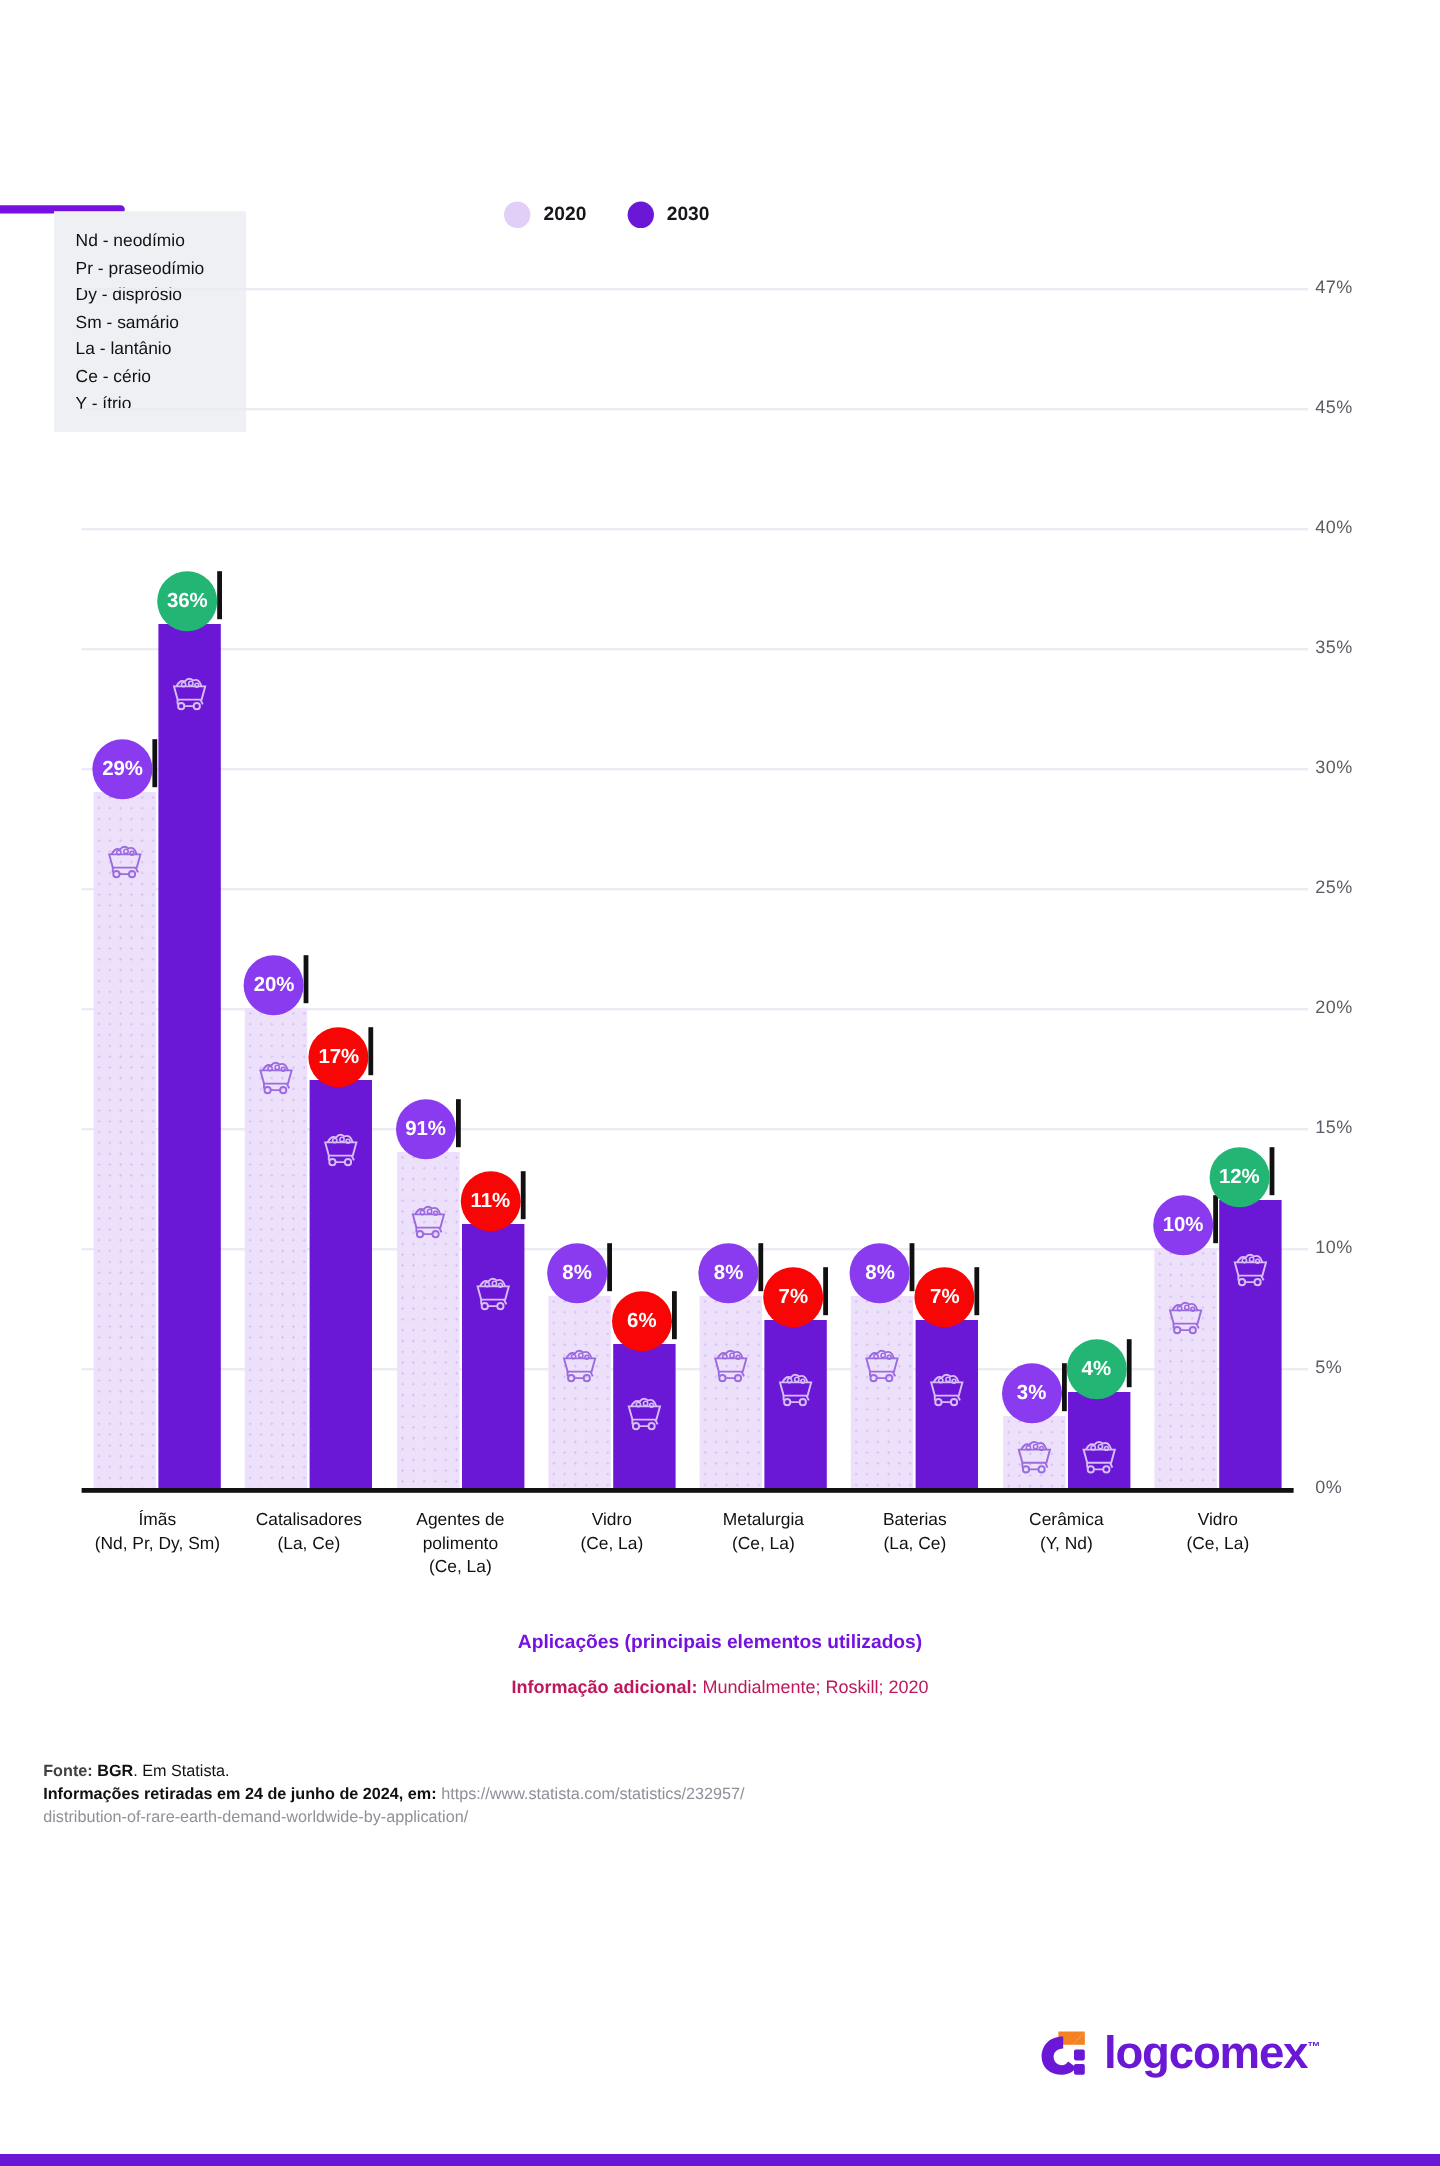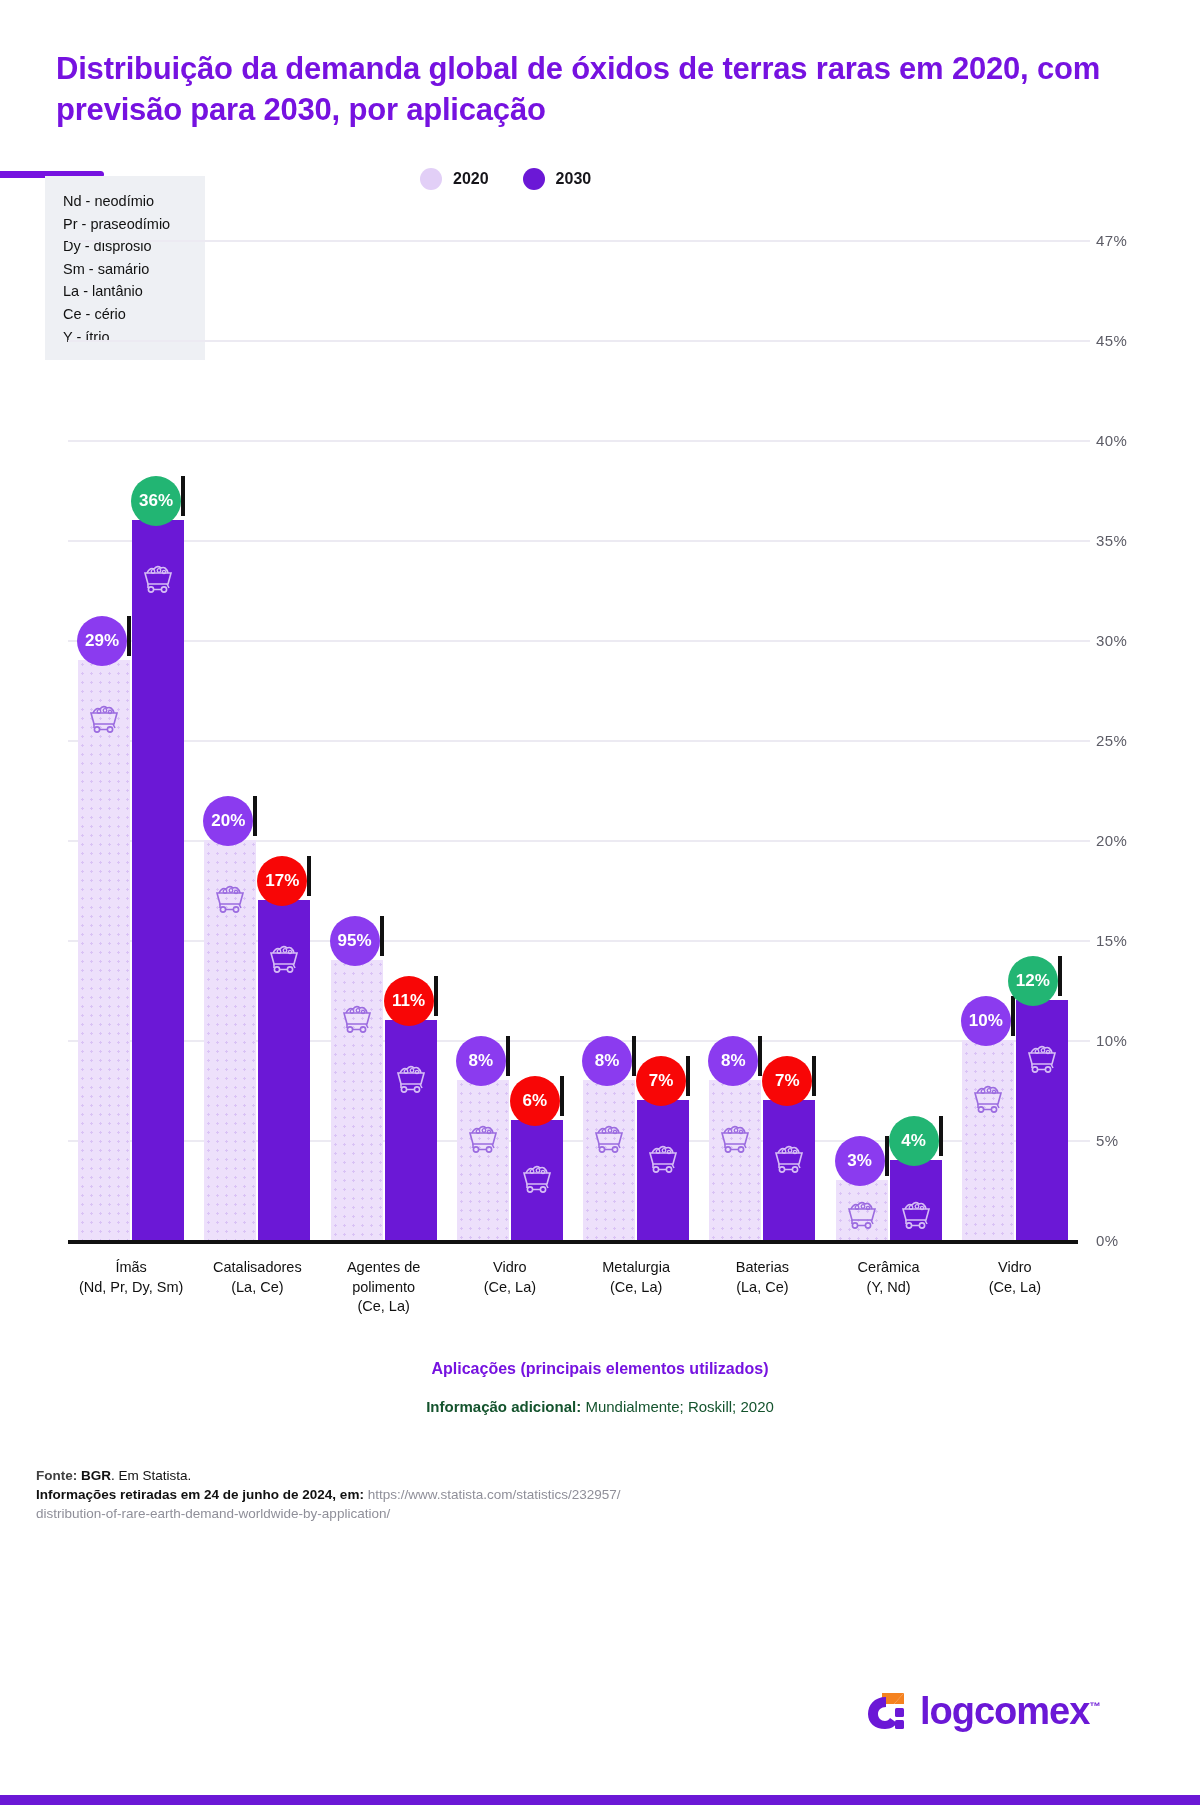--- a/index.html
+++ b/index.html
@@ -127,21 +127,21 @@
   }
 
   
   .xtitle {
     position: absolute; left: 0; top: 1360px; width: 1200px;
     text-align: center; color: #7612E0;
     font-size: 16px; font-weight: bold;
   }
   .xsub {
     position: absolute; left: 0; top: 1398px; width: 1200px;
-    text-align: center; font-size: 15px; color: #14532d;
+    text-align: center; font-size: 15px; color: #be185d;
   }
   .xsub b { font-weight: bold; }
 
   
   .foot {
     position: absolute; left: 36px; top: 1466px; width: 720px;
     font-size: 13.5px; line-height: 19px; color: #111;
   }
   .foot .src-k { color: #404040; font-weight: bold; }
   .foot b { font-weight: bold; }
@@ -152,21 +152,20 @@
   .logo-word { color: #6B18D6; font-size: 38px; font-weight: bold; letter-spacing: -1px; line-height: 1; }
   .logo-tm { color: #6B18D6; font-size: 11px; vertical-align: super; }
 
   .bottombar { position: absolute; left: 0; bottom: 0; width: 1200px; height: 10px; background: #6B18D6; }
 </style>
 </head>
 <body>
 
 <div class="page">
 
-  <h1 class="title">Distribuição da demanda global de óxidos de terras raras em 2020, com previsão para 2030, por aplicação</h1>
 
   <div class="rule"></div>
 
   <div class="keybox" id="keybox">
       <div class="k">Nd - neodímio</div>
       <div class="k">Pr - praseodímio</div>
       <div class="k">Dy - disprósio</div>
       <div class="k">Sm - samário</div>
       <div class="k">La - lantânio</div>
       <div class="k">Ce - cério</div>
@@ -292,21 +291,21 @@
               <circle cx="19" cy="6.5" r="1.8" fill="none" stroke="#9B6BE0" stroke-width="1.3"></circle>
               <circle cx="24" cy="8" r="1.6" fill="none" stroke="#9B6BE0" stroke-width="1.3"></circle>
               <path d="M8 20 L8 24" stroke="#9B6BE0" stroke-width="1.6"></path>
               <path d="M27 20 L29 24" stroke="#9B6BE0" stroke-width="1.6"></path>
               <circle cx="11" cy="25.5" r="2.6" fill="none" stroke="#9B6BE0" stroke-width="1.6"></circle>
               <circle cx="24" cy="25.5" r="2.6" fill="none" stroke="#9B6BE0" stroke-width="1.6"></circle>
               <path d="M13.5 25.5 L21.5 25.5" stroke="#9B6BE0" stroke-width="1.5"></path>
             </svg></div>
         </div>
         <div class="badge-wrap" style="left: 36.125px; bottom: 274px;">
-          <div class="badge purple">95%</div>
+          <div class="badge purple">91%</div>
           <div class="stem" style="height: 40px;"></div>
         </div>
         <div class="bar y2030" style="left: 64.125px; width: 52px; height: 220px;">
           <div class="cart" style="bottom: 142px;"><svg width="36" height="30" viewBox="0 0 36 30">
               <path d="M5 9 L31 9 L28 20 L8 20 Z" fill="none" stroke="#D6BDF5" stroke-width="1.6"></path>
               <path d="M7 9 Q10 3 14 5 Q17 1 21 4 Q26 2 28 9" fill="none" stroke="#D6BDF5" stroke-width="1.6"></path>
               <circle cx="13" cy="7.5" r="1.8" fill="none" stroke="#D6BDF5" stroke-width="1.3"></circle>
               <circle cx="19" cy="6.5" r="1.8" fill="none" stroke="#D6BDF5" stroke-width="1.3"></circle>
               <circle cx="24" cy="8" r="1.6" fill="none" stroke="#D6BDF5" stroke-width="1.3"></circle>
               <path d="M8 20 L8 24" stroke="#D6BDF5" stroke-width="1.6"></path>

